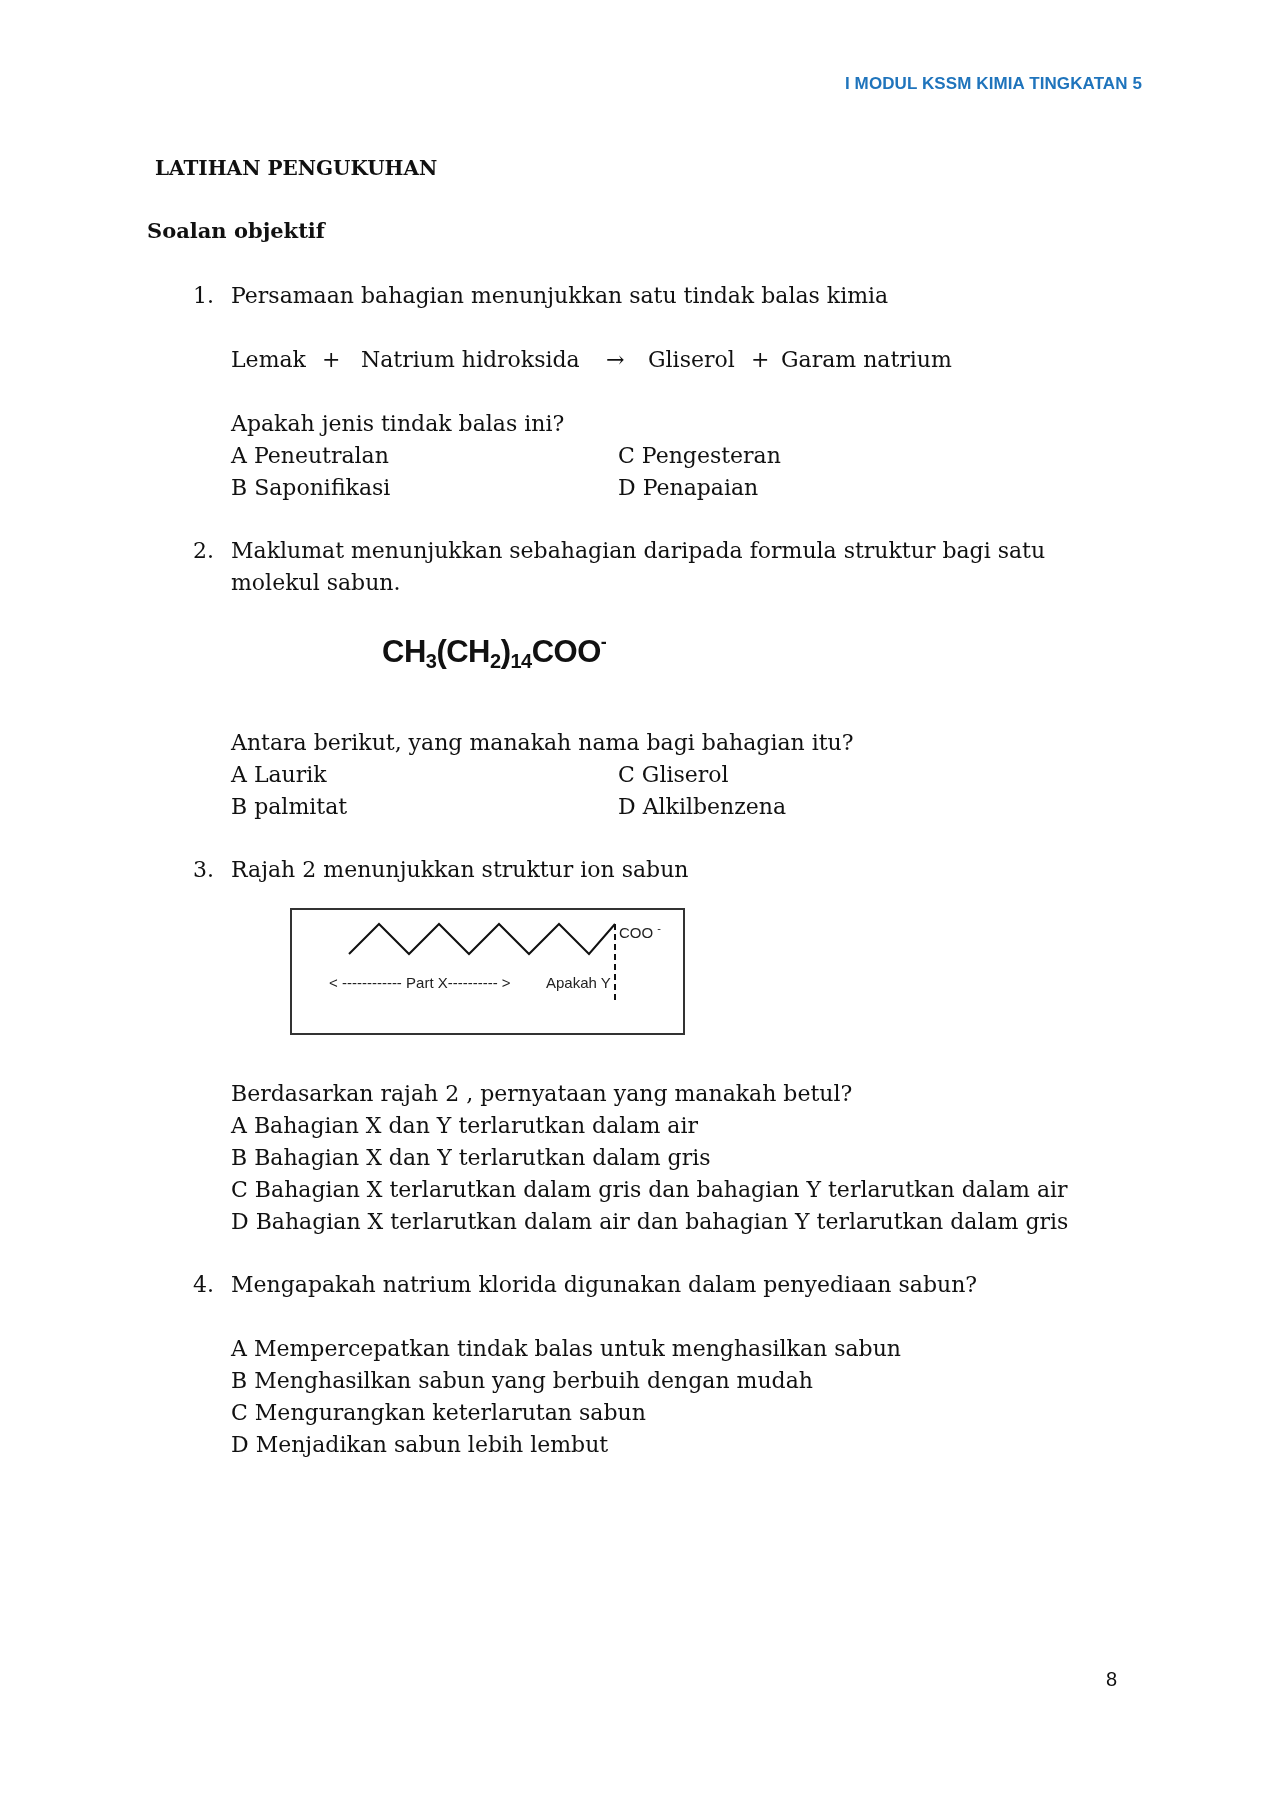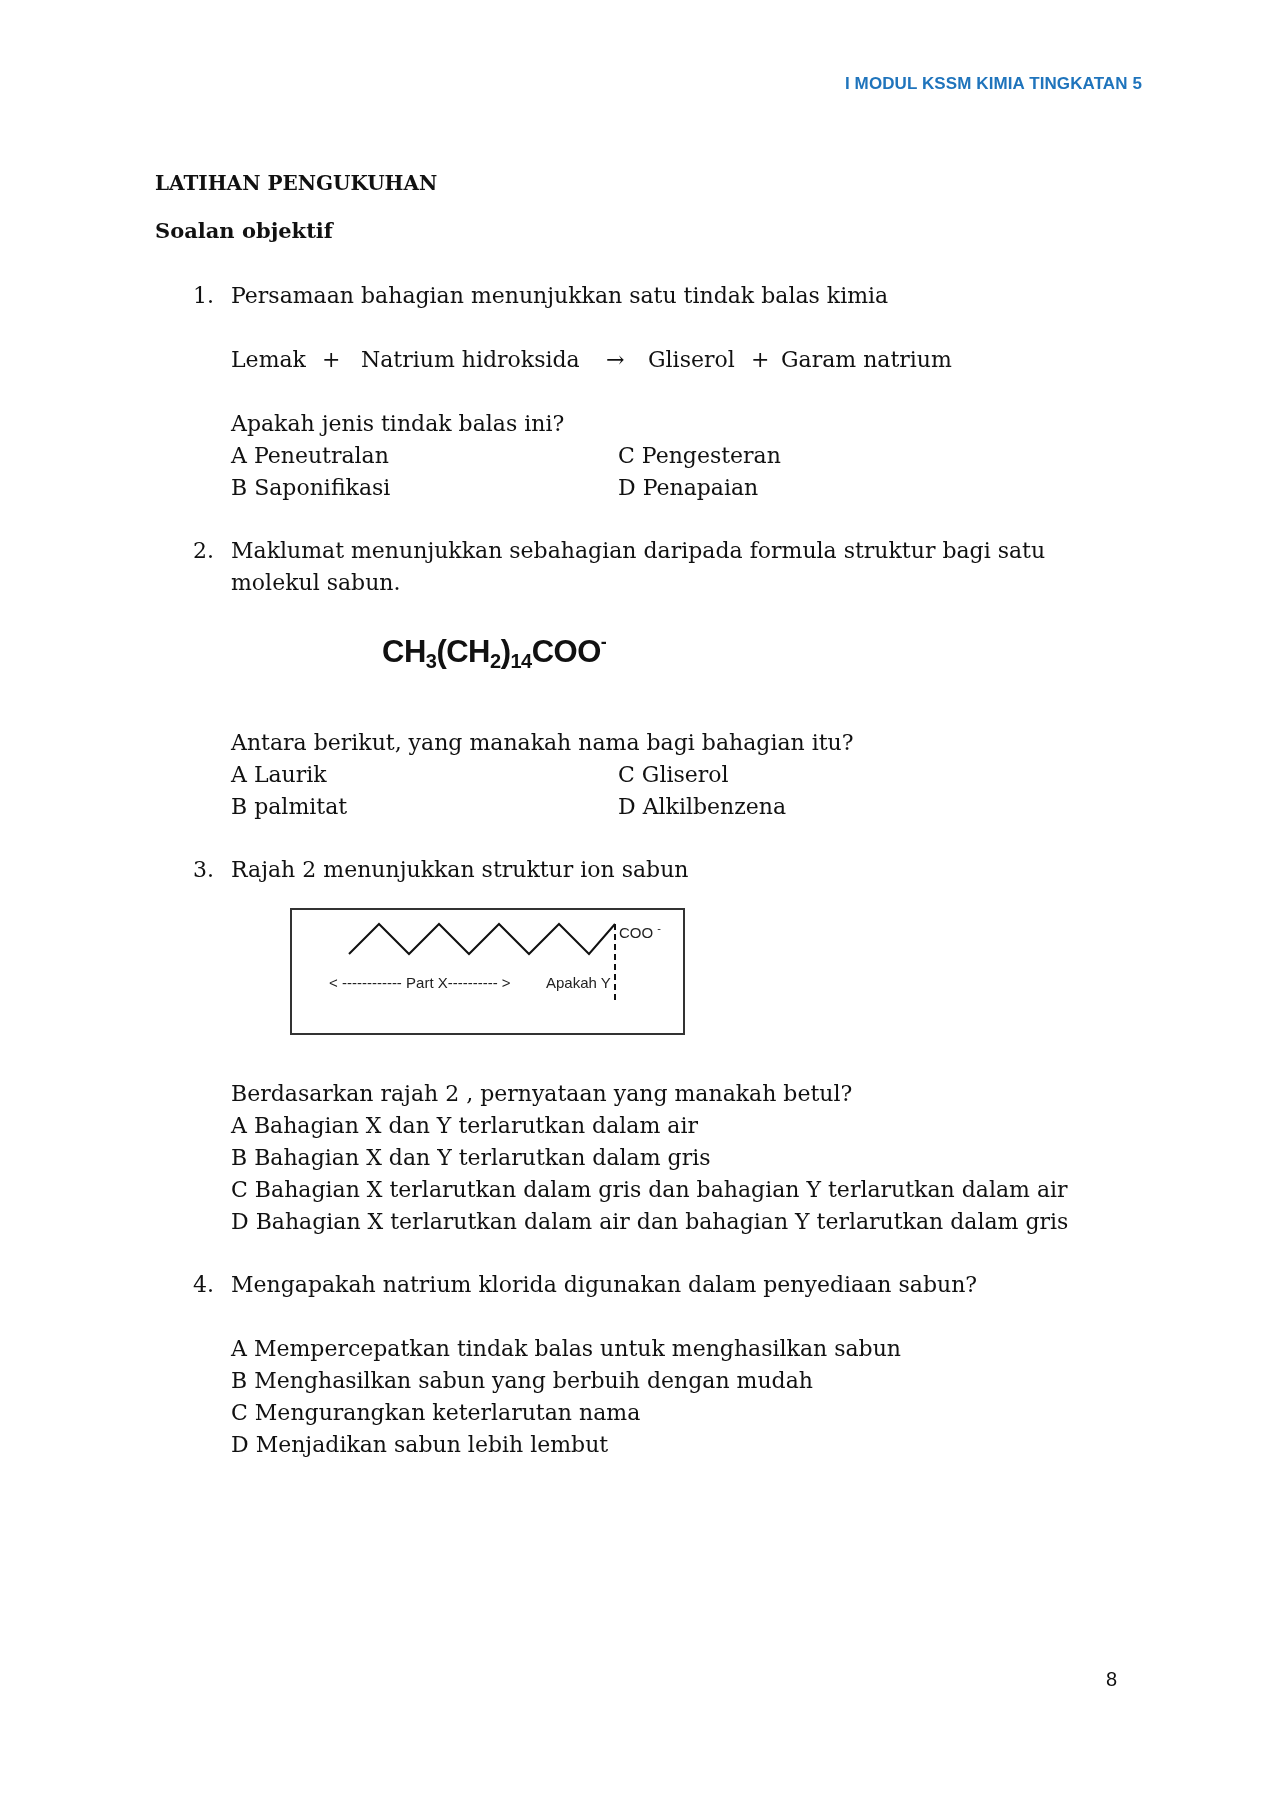--- a/index.html
+++ b/index.html
@@ -1,22 +1,22 @@
 <!DOCTYPE html>
 <html><head>
 <meta charset="utf-8">
 <style>
   html, body { margin: 0; padding: 0; background: #ffffff; }
   body { width: 1273px; height: 1800px; position: relative; overflow: hidden;
          font-family: "DejaVu Serif", "Liberation Serif", serif; color: #111; }
   .abs { position: absolute; white-space: nowrap; }
   .header { right: 131px; top: 74px; font-family: "Liberation Sans", sans-serif;
             font-weight: bold; font-size: 17px; color: #1F74BC; letter-spacing: 0.1px; }
-  .h-main { left: 155px; top: 156px; font-weight: bold; font-size: 20px; margin-top: 15px; }
-  .h-sub { left: 155px; top: 218px; font-weight: bold; font-size: 21px; }
+  .h-main { left: 155px; top: 156px; font-weight: bold; font-size: 20px; }
+  .h-sub { left: 147px; top: 218px; font-weight: bold; font-size: 21px; }
   .txt { font-size: 22px; line-height: 32px; }
   .qnum { left: 193px; }
   .ind { left: 231px; }
   .col2 { left: 618px; text-align: center; }
   .formula { left: 382px; top: 632px; font-family: "Liberation Sans", sans-serif;
              font-weight: bold; font-size: 31px; letter-spacing: -0.5px; }
   .formula sub { font-size: 20px; vertical-align: -6px; }
   .formula sup { font-size: 18px; vertical-align: 14px; }
   .diagram { left: 290px; top: 908px; width: 395px; height: 127px;
              border: 2px solid #333; box-sizing: border-box; }
@@ -117,20 +117,20 @@
 <div>
   <div class="abs txt qnum" style="top:1269px">4.</div>
   <div class="abs txt ind" style="top:1269px">Mengapakah natrium klorida digunakan dalam penyediaan sabun?</div>
   <div class="abs txt ind" style="top:1333px">
     <span>A</span> <span>Mempercepatkan tindak balas untuk menghasilkan sabun</span>
   </div>
   <div class="abs txt ind" style="top:1365px">
     <span>B</span> <span>Menghasilkan sabun yang berbuih dengan mudah</span>
   </div>
   <div class="abs txt ind" style="top:1397px">
-    <span>C</span> <span>Mengurangkan keterlarutan nama</span>
+    <span>C</span> <span>Mengurangkan keterlarutan sabun</span>
   </div>
   <div class="abs txt ind" style="top:1429px">
     <span>D</span> <span>Menjadikan sabun lebih lembut</span>
   </div>
 </div>
 
 <div class="abs pagenum">8</div>
 
 </body></html>

